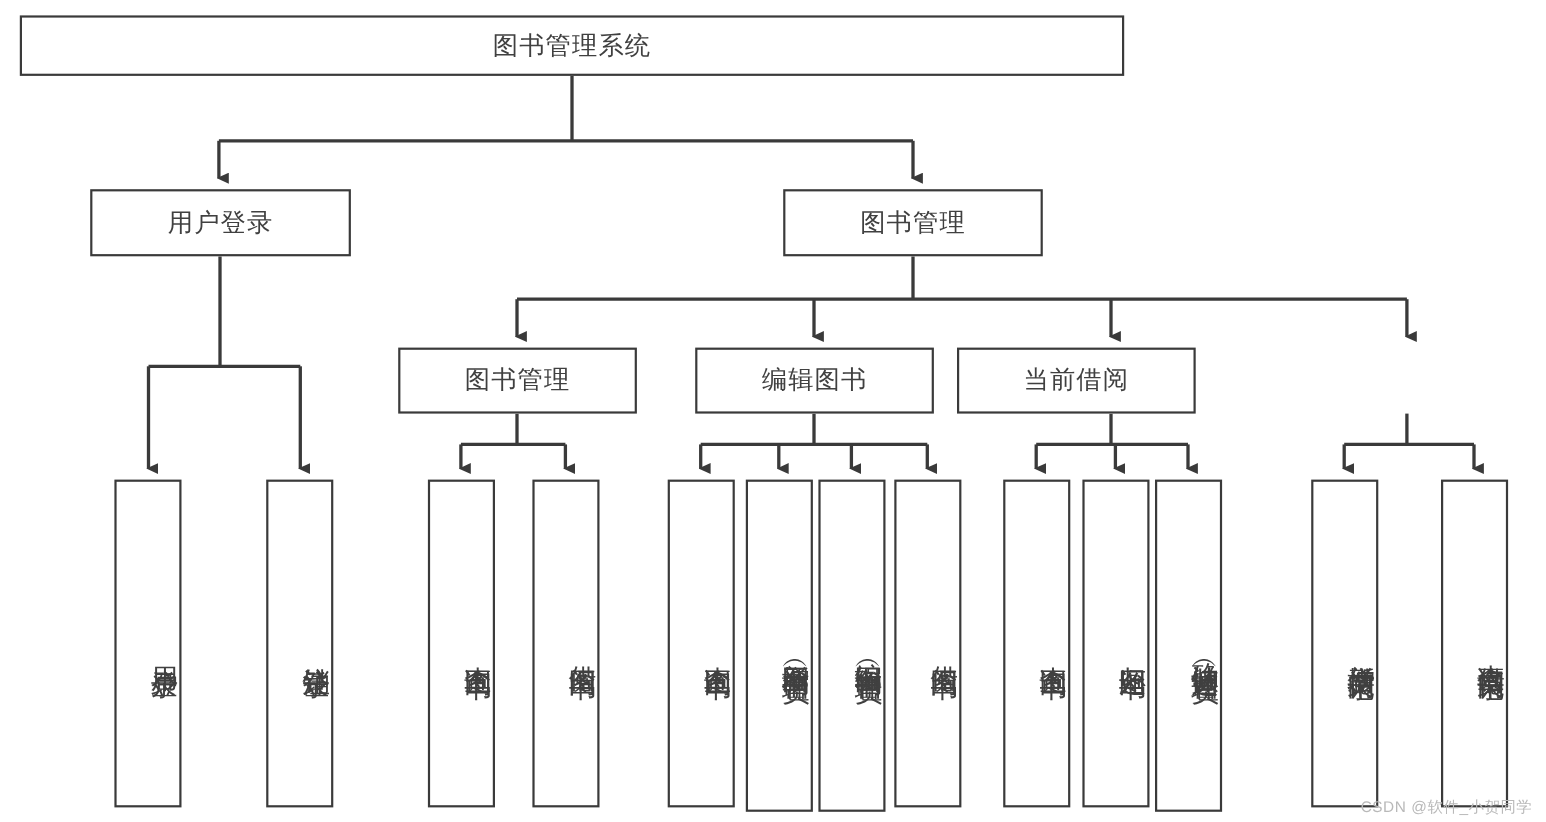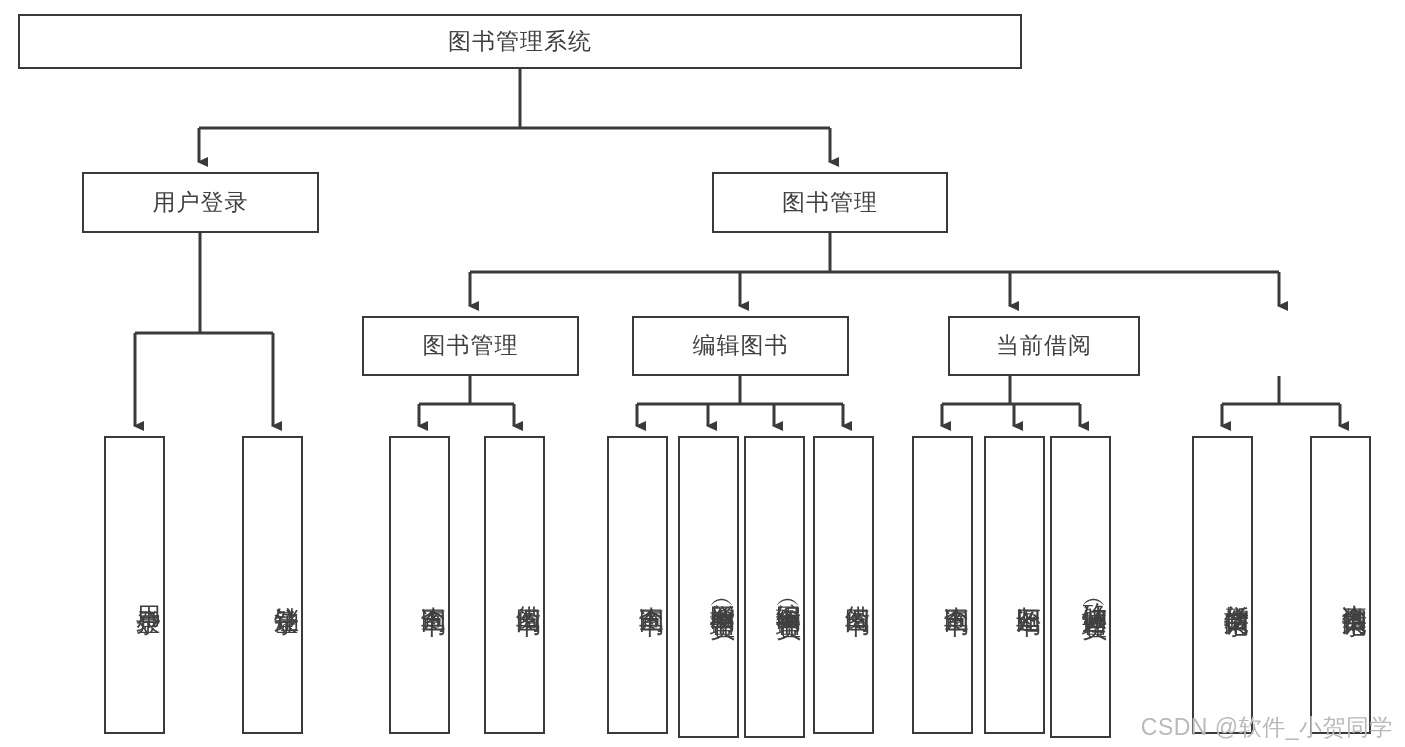--- a/index.html
+++ b/index.html
@@ -53,21 +53,21 @@
   .node-v .vtext {
     writing-mode: vertical-rl;
     text-orientation: upright;
     display: block;
     white-space: nowrap;
   }
   .watermark {
     position: absolute;
     right: 12px;
     bottom: 4px;
-    font-size: 23px;
+    font-size: 14px;
     color: #b9b9b9;
     letter-spacing: 0.5px;
     z-index: 3;
     white-space: nowrap;
   }
 </style>
 </head>
 <body>
 
 <div id="canvas">
@@ -132,21 +132,21 @@
   <div class="node node-h" style="left:712px; top:172px; width:236px; height:61px;">
     <span>图书管理</span>
   </div>
 
   <div class="node node-h" style="left:362px; top:316px; width:217px; height:60px;">
     <span>图书管理</span>
   </div>
   <div class="node node-h" style="left:632px; top:316px; width:217px; height:60px;">
     <span>编辑图书</span>
   </div>
-  <div class="node node-h" style="left:948px; top:316px; width:192px; height:60px;">
+  <div class="node node-h" style="left:870px; top:316px; width:217px; height:60px;">
     <span>当前借阅</span>
   </div>
 
   <div class="node node-v" style="left:104px; top:436px; width:61px; height:298px;">
     <span class="vtext">用户登录</span>
   </div>
   <div class="node node-v" style="left:242px; top:436px; width:61px; height:298px;">
     <span class="vtext">注销登录</span>
   </div>
   <div class="node node-v" style="left:389px; top:436px; width:61px; height:298px;">

